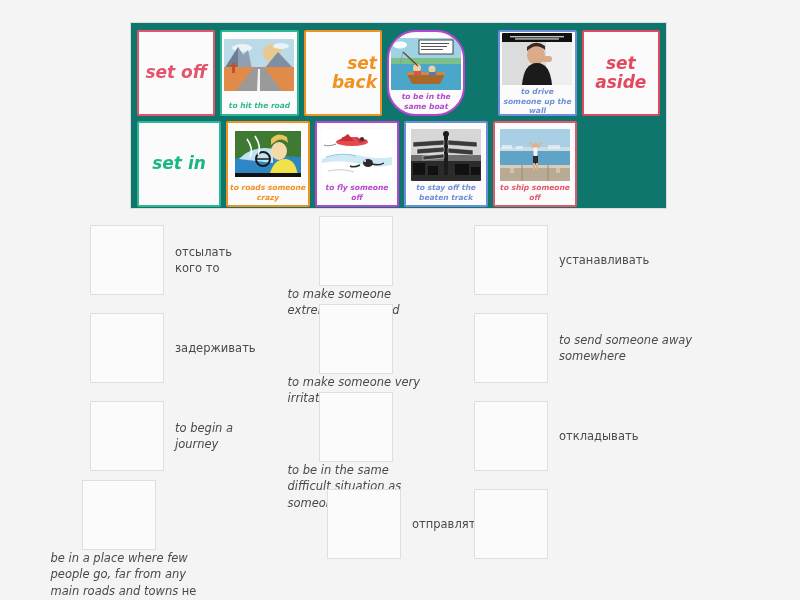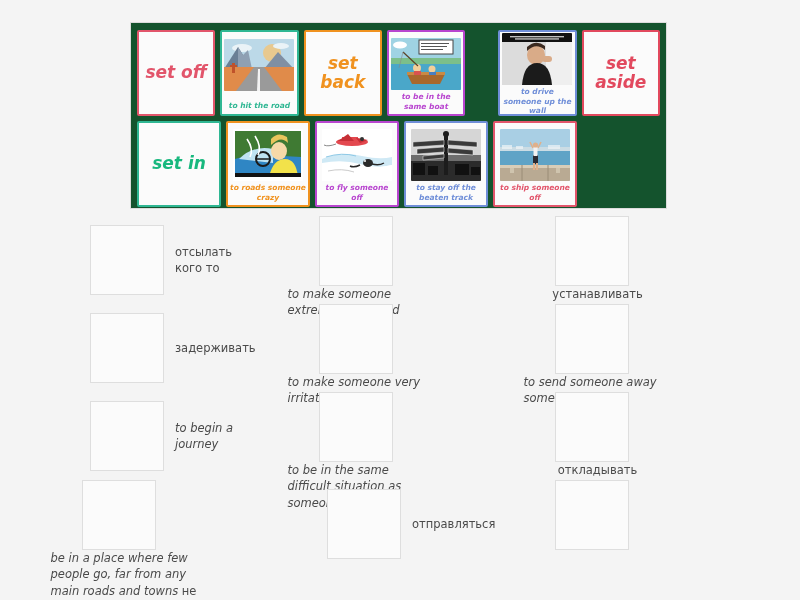--- a/index.html
+++ b/index.html
@@ -13,21 +13,21 @@
     overflow: hidden;
   }
 
   
   #card-tray {
     position: absolute;
     left: 130px;
     top: 22px;
     width: 537px;
     height: 187px;
-    background: #14532d;
+    background: #0f766e;
     border: 1px solid #dcdcdc;
     box-sizing: border-box;
     padding: 7px 6px;
   }
   .tray-row {
     display: flex;
     gap: 5px;
     height: 86px;
     margin-bottom: 5px;
   }
@@ -93,21 +93,21 @@
     display: flex;
     height: 88px;
   }
   .ans-cell {
     display: flex;
     align-items: center;
     box-sizing: border-box;
   }
   .col-1 { width: 237px; padding-left: 90px; }
   .col-2 { width: 237px; padding-left: 1px; flex-direction: column; }
-  .col-3 { width: 236px; padding-left: 0px; flex-direction: column; }
+  .col-3 { width: 236px; padding-left: 0px; }
   .dropzone {
     width: 74px;
     height: 70px;
     flex: 0 0 auto;
     border: 1px solid #dedede;
     background: #fbfbfb;
     box-sizing: border-box;
   }
   .ans-text {
     margin-left: 11px;
@@ -144,23 +144,23 @@
     <rect y="28" width="70" height="24" fill="#e08b4a"></rect>
     <polygon points="30,28 40,28 58,52 12,52" fill="#9a9a9a"></polygon>
     <polygon points="34,30 36,30 36,52 33,52" fill="#f3f3f3"></polygon>
     <rect x="8" y="24" width="3" height="10" fill="#c0522a"></rect>
     <rect x="6" y="26" width="7" height="2" fill="#c0522a"></rect>
   </svg>
         </div>
         <div class="card-caption" style="color: rgb(47, 183, 147);">to hit the road</div>
       </div>
       <div class="card text-only" style="border-color: rgb(240, 146, 31);">
-        <div class="card-word" style="color: rgb(240, 146, 31);">set back</div>
-      </div>
-      <div class="card" style="border-color: rgb(184, 69, 207);">
+        <div class="card-word" style="color: rgb(240, 146, 31); text-align: right;">set back</div>
+      </div>
+      <div class="card" style="border-color: rgb(184, 69, 207); border-radius: 29px;">
         <div class="card-thumb">
           <svg viewBox="0 0 70 52" preserveAspectRatio="none">
     <rect width="70" height="52" fill="#9fd3e3"></rect>
     <rect y="24" width="70" height="28" fill="#4aa7c9"></rect>
     <rect y="20" width="70" height="6" fill="#7cbf8a"></rect>
     <rect x="28" y="2" width="34" height="14" fill="#ffffff" stroke="#444" stroke-width="1"></rect>
     <g fill="#555">
       <rect x="30" y="5" width="28" height="1"></rect>
       <rect x="30" y="8" width="26" height="1"></rect>
       <rect x="30" y="11" width="22" height="1"></rect>

